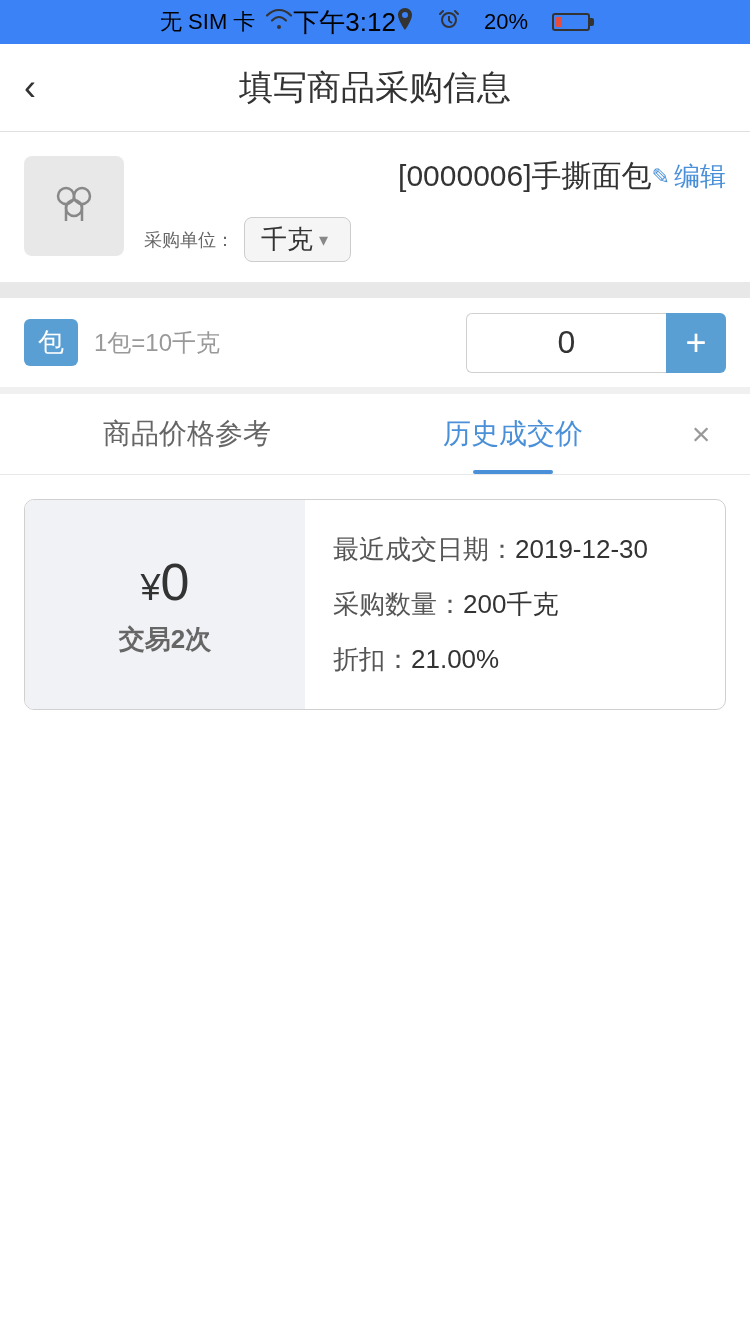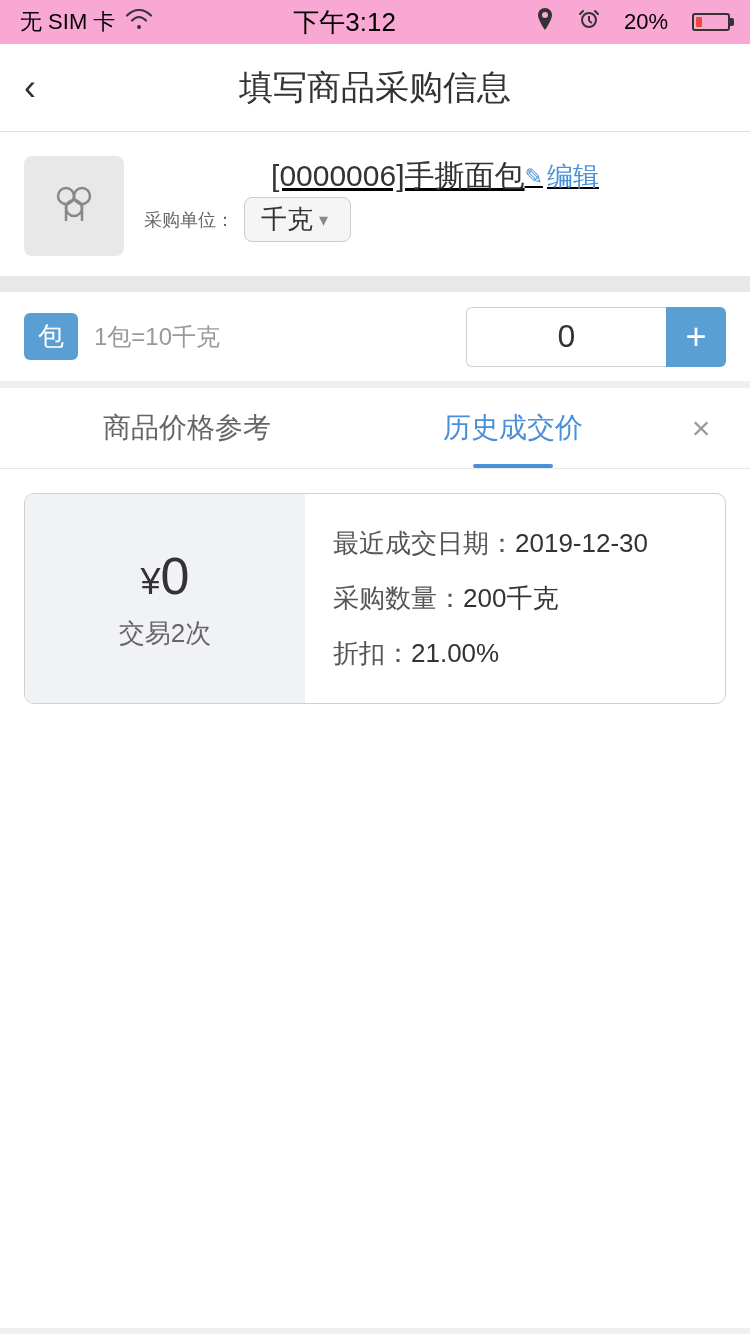--- a/index.html
+++ b/index.html
@@ -9,24 +9,24 @@
       min-height: 1334px;
       font-family: -apple-system, 'PingFang SC', 'Helvetica Neue', sans-serif;
       background: #f0f0f0;
       overflow-x: hidden;
     }
 
     
     .status-bar {
       width: 100%;
       height: 44px;
-      background: #f9a8d4;
-      display: flex;
-      align-items: center;
-      justify-content: space-between;
+      background: #3b82f6;
+      display: flex;
+      align-items: center;
+      justify-content: center;
       padding: 0 20px;
       font-size: 24px;
       font-weight: 500;
     }
     .status-left {
       display: flex;
       align-items: center;
       gap: 10px;
       font-size: 22px;
     }
@@ -114,22 +114,22 @@
       align-items: center;
       justify-content: center;
       flex-shrink: 0;
     }
     .product-info {
       flex: 1;
     }
     .product-name-row {
       display: flex;
       align-items: center;
-      justify-content: center;
-      text-decoration: underline;
+      justify-content: flex-end;
+      margin-bottom: 20px;
     }
     .product-name {
       font-size: 30px;
       color: #333;
       font-weight: 400;
     }
     .edit-btn {
       display: flex;
       align-items: center;
       gap: 4px;
@@ -327,20 +327,21 @@
       color: #333;
       font-weight: 300;
     }
     .card-price .yuan {
       font-size: 36px;
     }
     .card-trades {
       font-size: 26px;
       color: #666;
       margin-top: 10px;
+      font-weight: bold;
     }
     .card-right {
       flex: 1;
       padding: 30px 28px;
       display: flex;
       flex-direction: column;
       gap: 16px;
       justify-content: center;
     }
     .card-detail-row {

